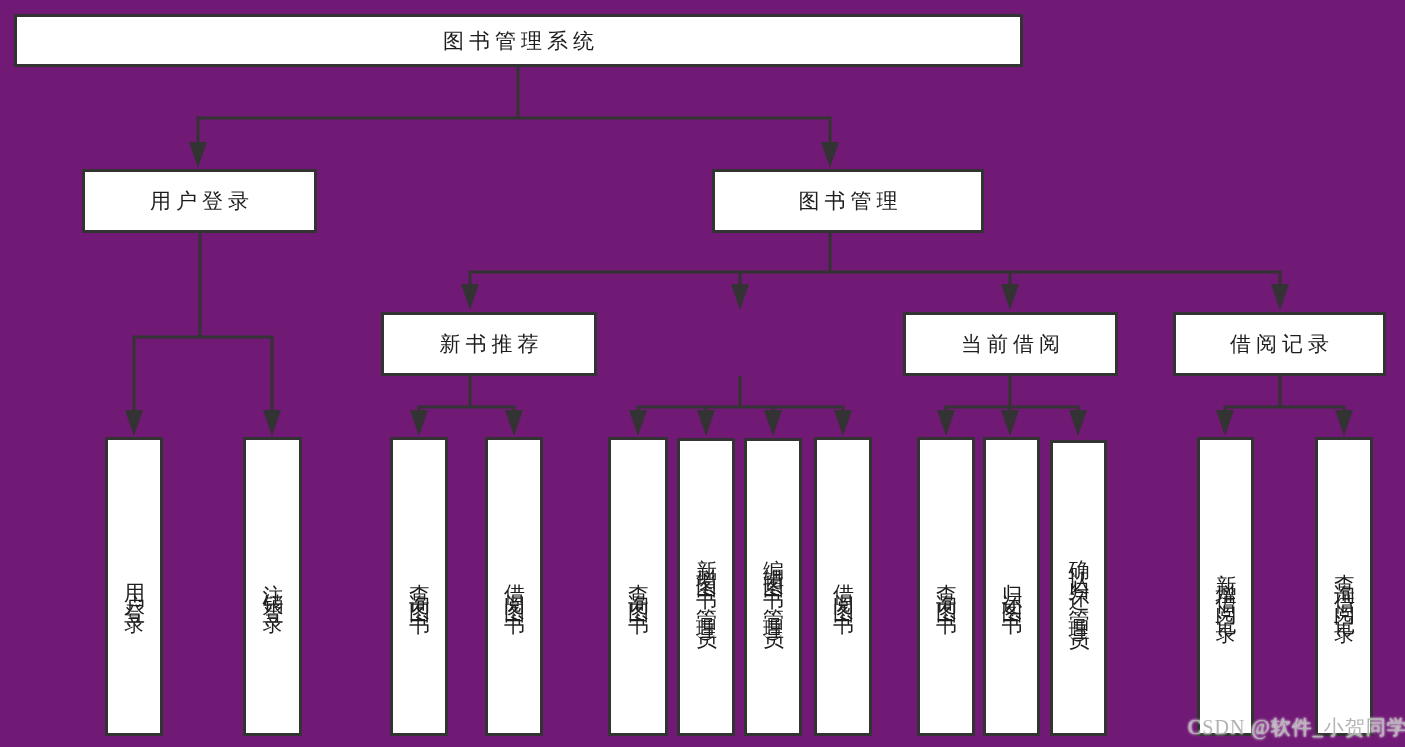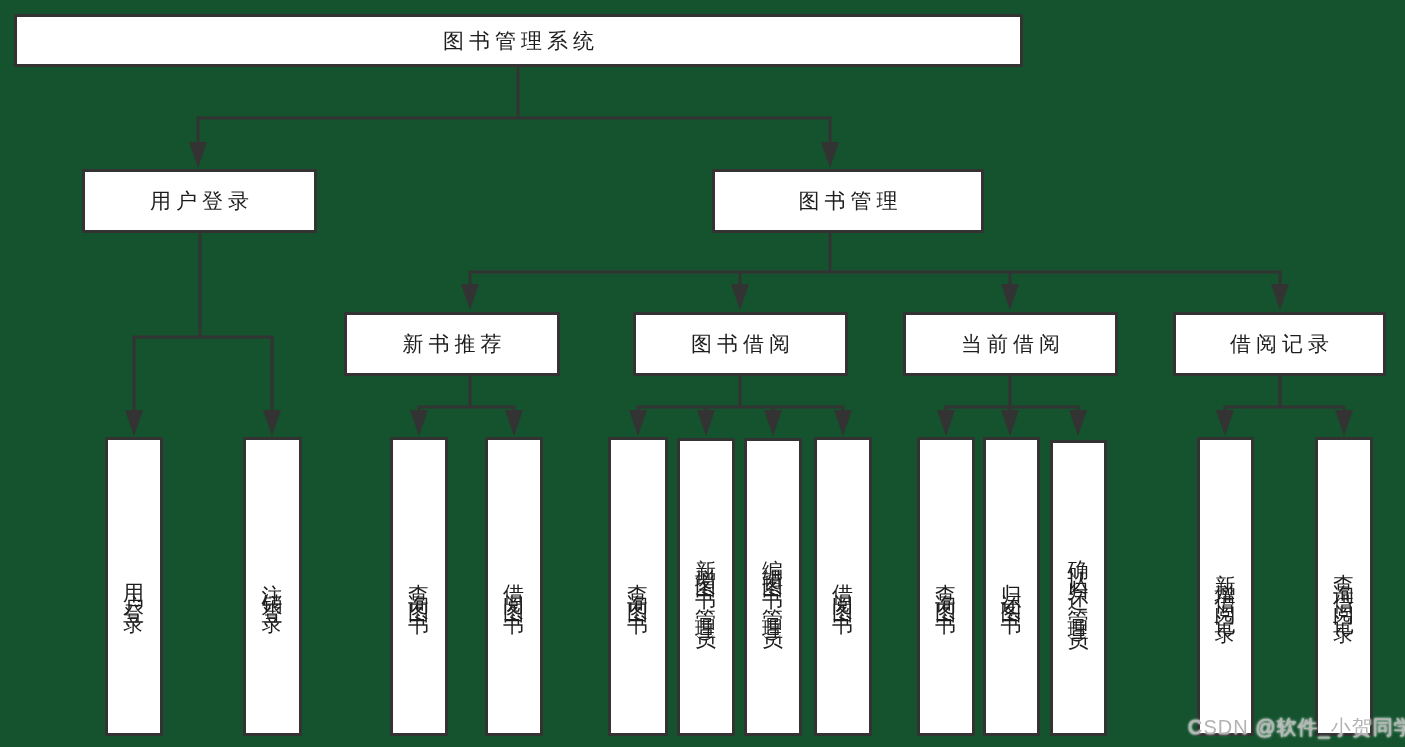--- a/index.html
+++ b/index.html
@@ -4,22 +4,22 @@
 <style>
   html, body {
     margin: 0;
     padding: 0;
     background: #ffffff;
   }
   .canvas {
     position: relative;
     width: 1405px;
     height: 747px;
-    background: #14532d;
-    font-family: Liberation Sans, sans-serif;
+    background: #701a75;
+    font-family: Liberation Serif, serif;
     overflow: hidden;
   }
   .connectors {
     position: absolute;
     left: 0;
     top: 0;
     width: 1405px;
     height: 747px;
   }
   .box, .vbox {
@@ -119,22 +119,21 @@
       <polygon points="1216,410 1234,410 1225,436"></polygon>
       <polygon points="1335,410 1353,410 1344,436"></polygon>
     </g>
   </svg>
 
   <div class="box" style="left:14px; top:14px; width:1009px; height:53px;">图书管理系统</div>
 
   <div class="box" style="left:82px; top:169px; width:235px; height:64px;">用户登录</div>
   <div class="box" style="left:712px; top:169px; width:272px; height:64px;">图书管理</div>
 
-  <div class="box" style="left:344px; top:312px; width:216px; height:64px;">新书推荐</div>
-  <div class="box" style="left:633px; top:312px; width:215px; height:64px;">图书借阅</div>
+  <div class="box" style="left:381px; top:312px; width:216px; height:64px;">新书推荐</div>
   <div class="box" style="left:903px; top:312px; width:215px; height:64px;">当前借阅</div>
   <div class="box" style="left:1173px; top:312px; width:213px; height:64px;text-align:center;">借阅记录</div>
 
   <div class="vbox" style="left:105px; top:437px; width:58px; height:299px;">用户登录</div>
   <div class="vbox" style="left:243px; top:437px; width:59px; height:299px;">注销登录</div>
 
   <div class="vbox" style="left:390px; top:437px; width:58px; height:299px;">查询图书</div>
   <div class="vbox" style="left:485px; top:437px; width:58px; height:299px;">借阅图书</div>
 
   <div class="vbox" style="left:608px; top:437px; width:60px; height:299px;">查询图书</div>

